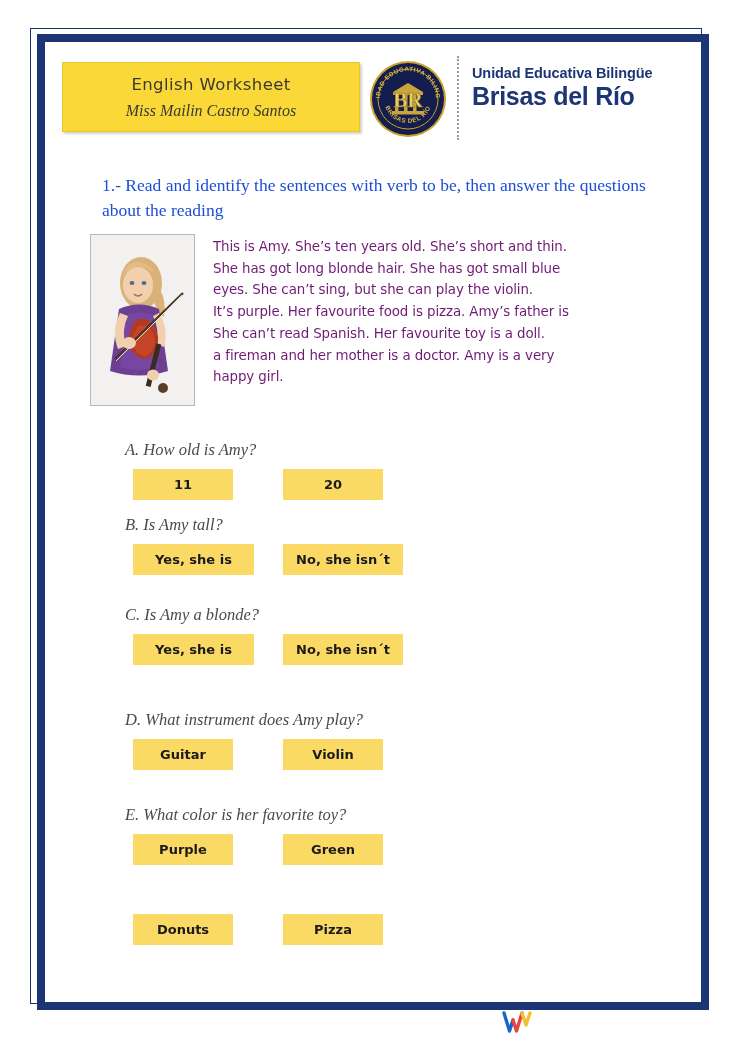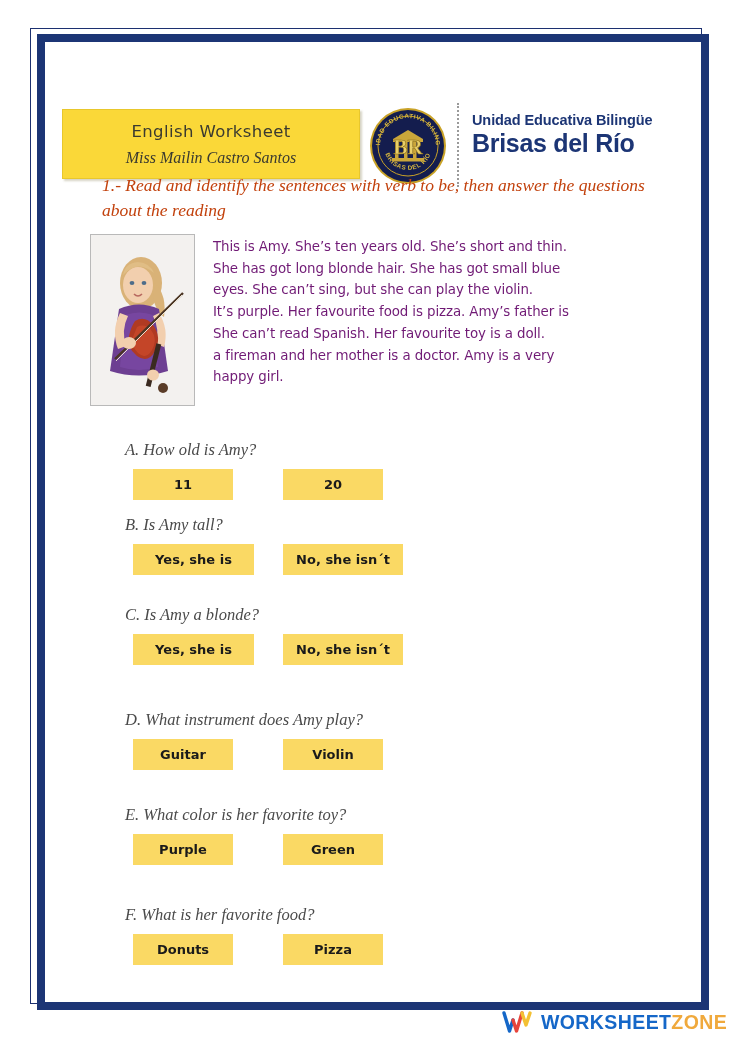--- a/index.html
+++ b/index.html
@@ -63,21 +63,20 @@
     width: 656px;
     height: 960px;
   }
 
   
   .header {
     position: absolute;
     left: 0; top: 0;
     width: 656px;
     height: 110px;
-    margin-top: 47px;
   }
   .title-box {
     position: absolute;
     left: 17px;
     top: 20px;
     width: 298px;
     height: 70px;
     background: #fad838;
     border: 1px solid #e8c72c;
     box-shadow: 2px 2px 2px rgba(120,110,60,0.30);
@@ -143,24 +142,23 @@
     margin-top: 1px;
   }
 
   
   .instruction {
     position: absolute;
     left: 57px;
     top: 131px;
     width: 578px;
     font-family: "Liberation Serif", serif;
-    font-style: italic;
     font-size: 17.5px;
     line-height: 1.45;
-    color: #c2410c;
+    color: #1d4ed8;
   }
 
   
   .reading {
     position: absolute;
     left: 0;
     top: 192px;
     width: 656px;
     height: 185px;
   }
@@ -381,31 +379,29 @@
 
     <div class="qblock" style="top:763px;">
       <div class="qtext">E.  What color is her favorite toy?</div>
       <div class="answers">
         <div class="abox first">Purple</div>
         <div class="abox second">Green</div>
       </div>
     </div>
 
     <div class="qblock" style="top:863px;">
-      <div class="qtext">F.  What is her favorite food?</div>
       <div class="answers">
         <div class="abox first">Donuts</div>
         <div class="abox second">Pizza</div>
       </div>
     </div>
 
   </div>
 
   <div class="footer-brand">
     <svg class="brand-mark" viewBox="0 0 30 26">
       <path d="M2,4 L7.5,22 L11,11" stroke="#1567c8" stroke-width="3.4" fill="none" stroke-linecap="round" stroke-linejoin="round"></path>
       <path d="M11,11 L14.5,22 L20,4" stroke="#e8453c" stroke-width="3.4" fill="none" stroke-linecap="round" stroke-linejoin="round"></path>
       <path d="M20,4 L24,16 L28,4" stroke="#f3c033" stroke-width="3.4" fill="none" stroke-linecap="round" stroke-linejoin="round"></path>
     </svg>
-    <div class="brand-text"><span class="brand-a">WORKSHEET</span><span class="brand-b">ZONE</span></div>
   </div>
 
 </div>
 
 </body></html>

